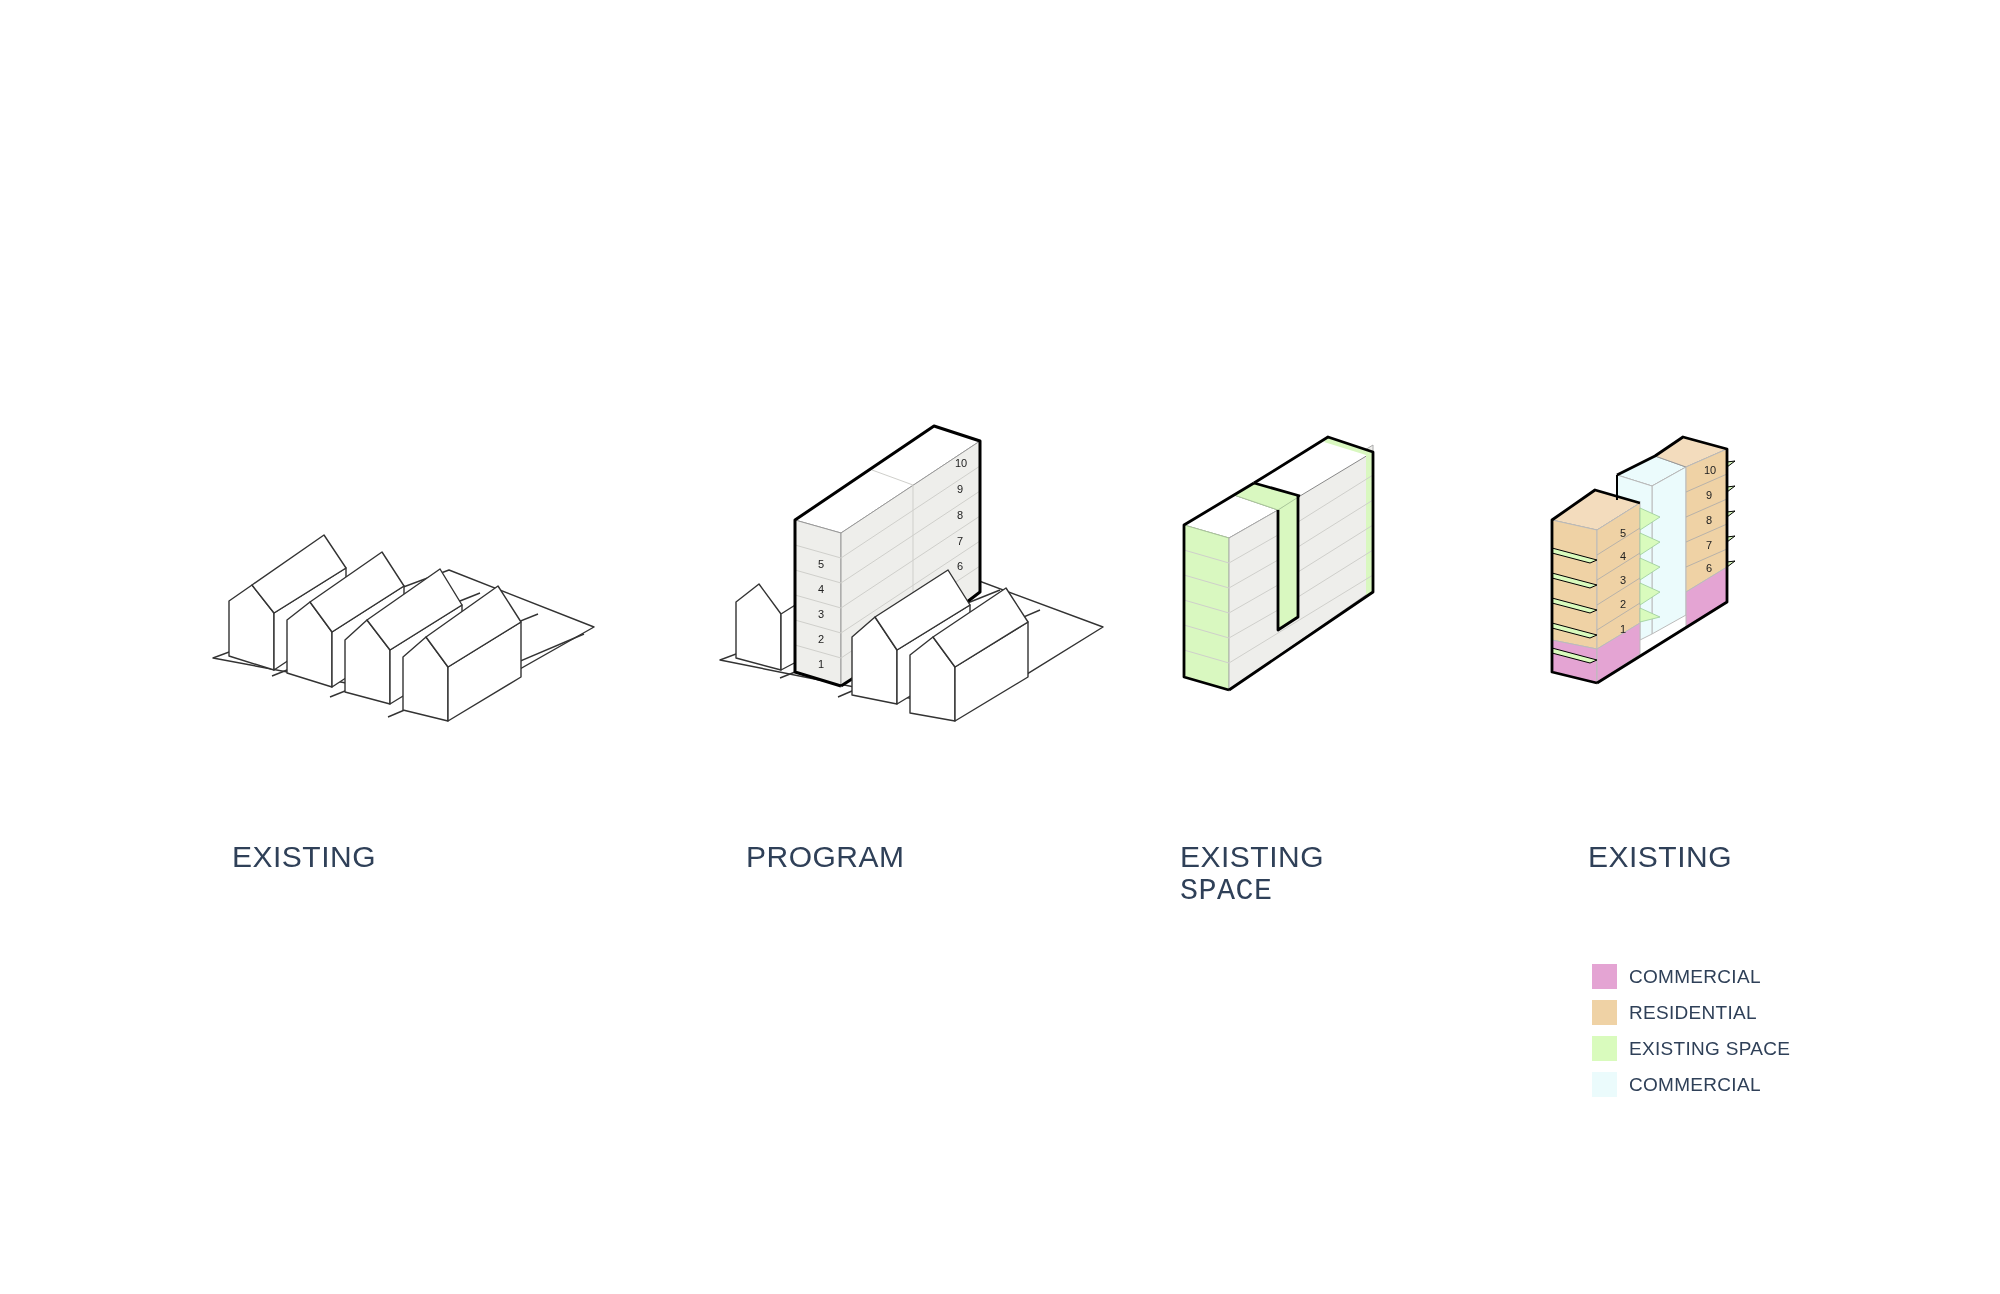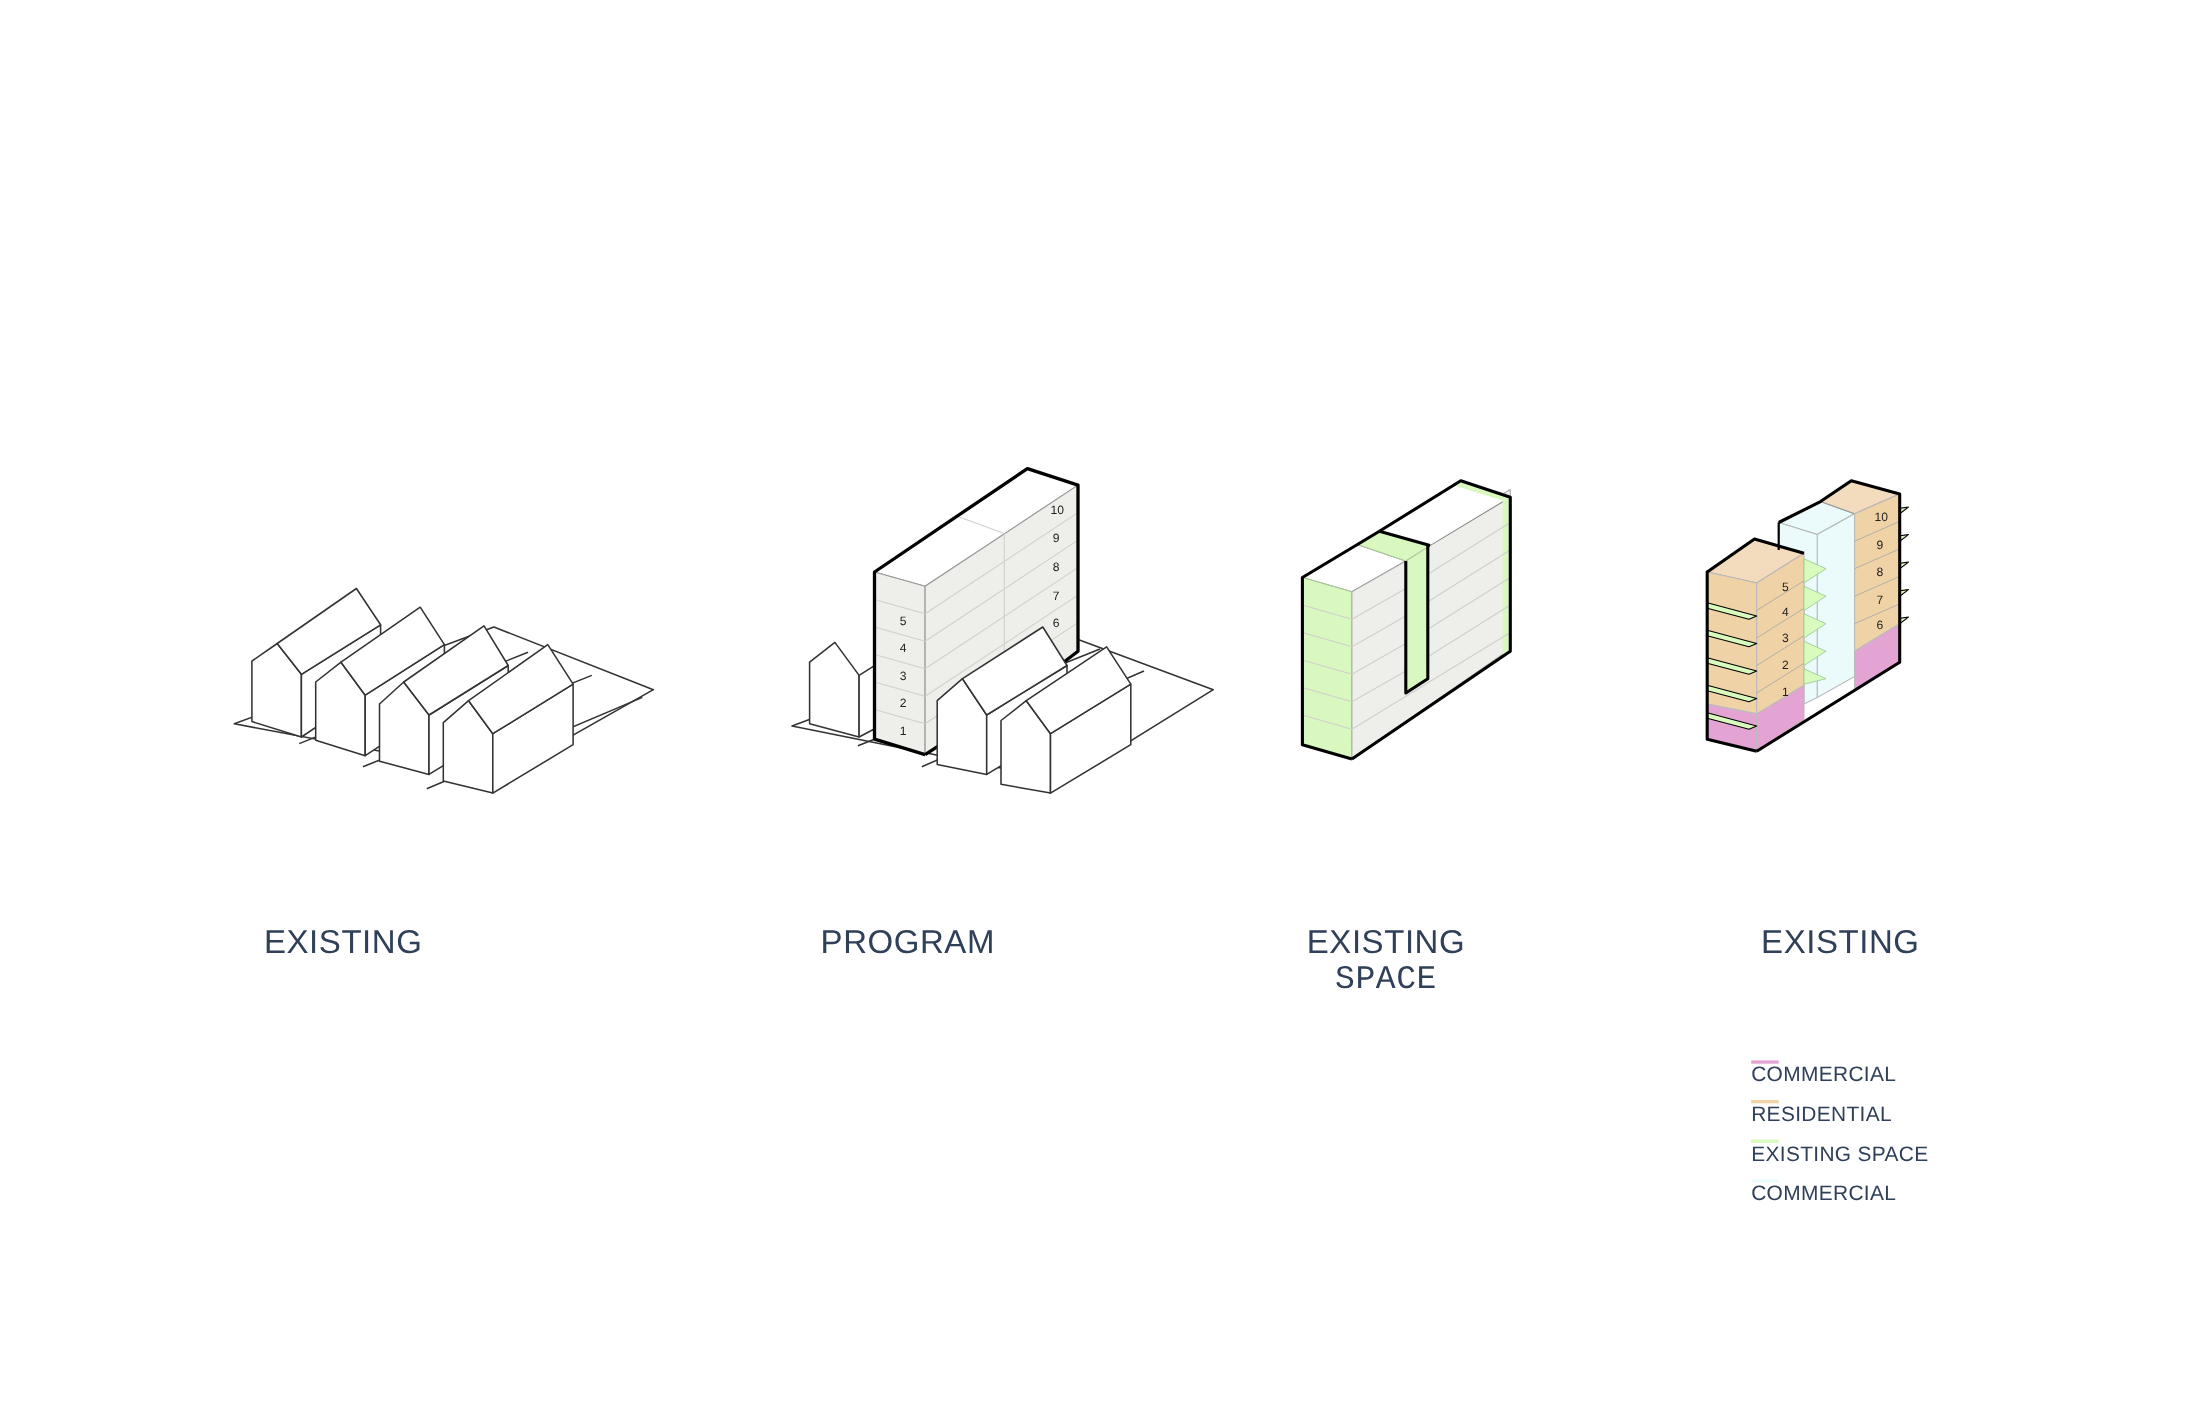--- a/index.html
+++ b/index.html
@@ -1,20 +1,20 @@
 <!DOCTYPE html>
 <html><head>
 <meta charset="utf-8">
 <style>
   html, body { margin:0; padding:0; background:#ffffff; }
   body { width:2000px; height:1294px; position:relative; overflow:hidden; font-family:"Liberation Sans", sans-serif; }
   svg.diagram { position:absolute; left:0; top:0; }
-  .stage-label { position:absolute; color:#2f4058; font-size:30px; letter-spacing:0.5px; text-align:center; line-height:34px; font-family:"Liberation Sans", sans-serif; }
+  .stage-label { position:absolute; color:#2f4058; font-size:30px; letter-spacing:0.5px; text-align:left; line-height:34px; font-family:"Liberation Sans", sans-serif; }
   .legend { position:absolute; left:1592px; top:964px; }
-  .legend-item { display:flex; align-items:flex-start; height:25px; margin-bottom:11px;flex-direction:column; }
+  .legend-item { display:flex; align-items:center; height:25px; margin-bottom:11px; }
   .swatch { width:25px; height:25px; margin-right:12px; }
   .legend-label { color:#2f4058; font-size:19px; letter-spacing:0.3px; font-family:"Liberation Sans", sans-serif; }
   .fl { font-family:"Liberation Sans", sans-serif; font-size:11px; fill:#222; }
 </style>
 </head>
 <body>
 
 <svg class="diagram" width="2000" height="1294" viewBox="0 0 2000 1294">
 
   <g fill="#fff" stroke="#333" stroke-width="1.4" stroke-linejoin="round">

